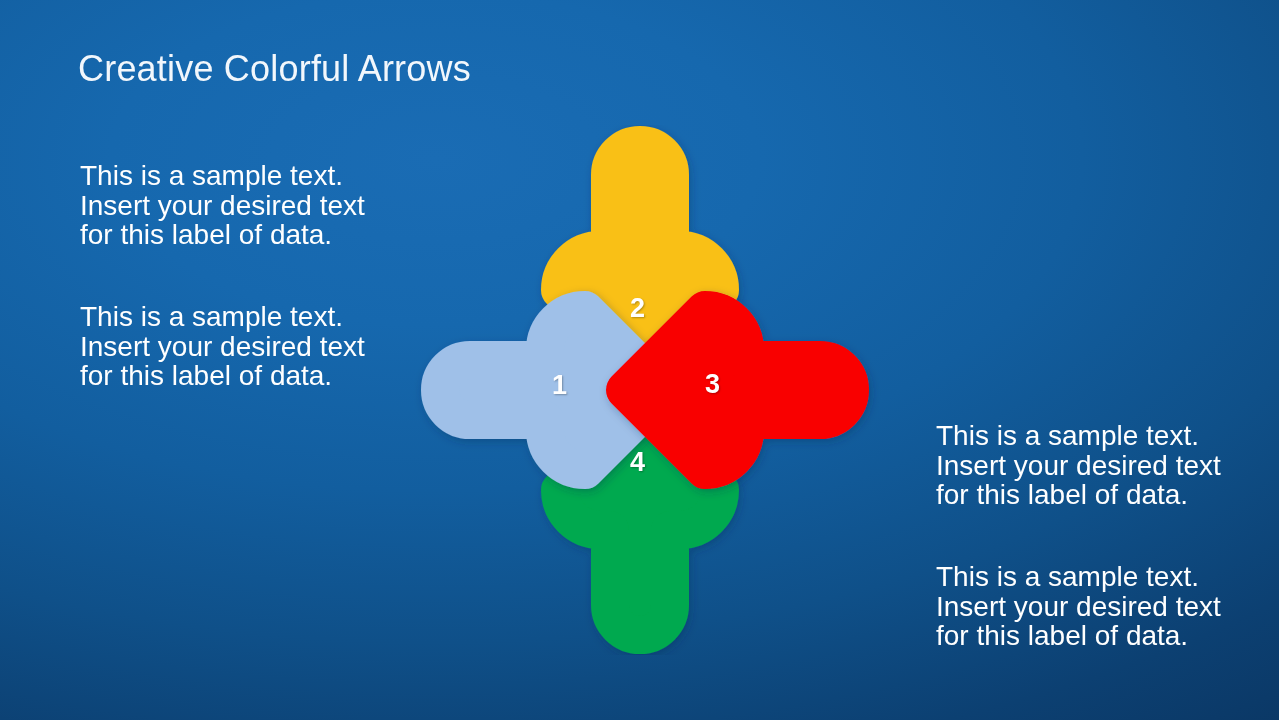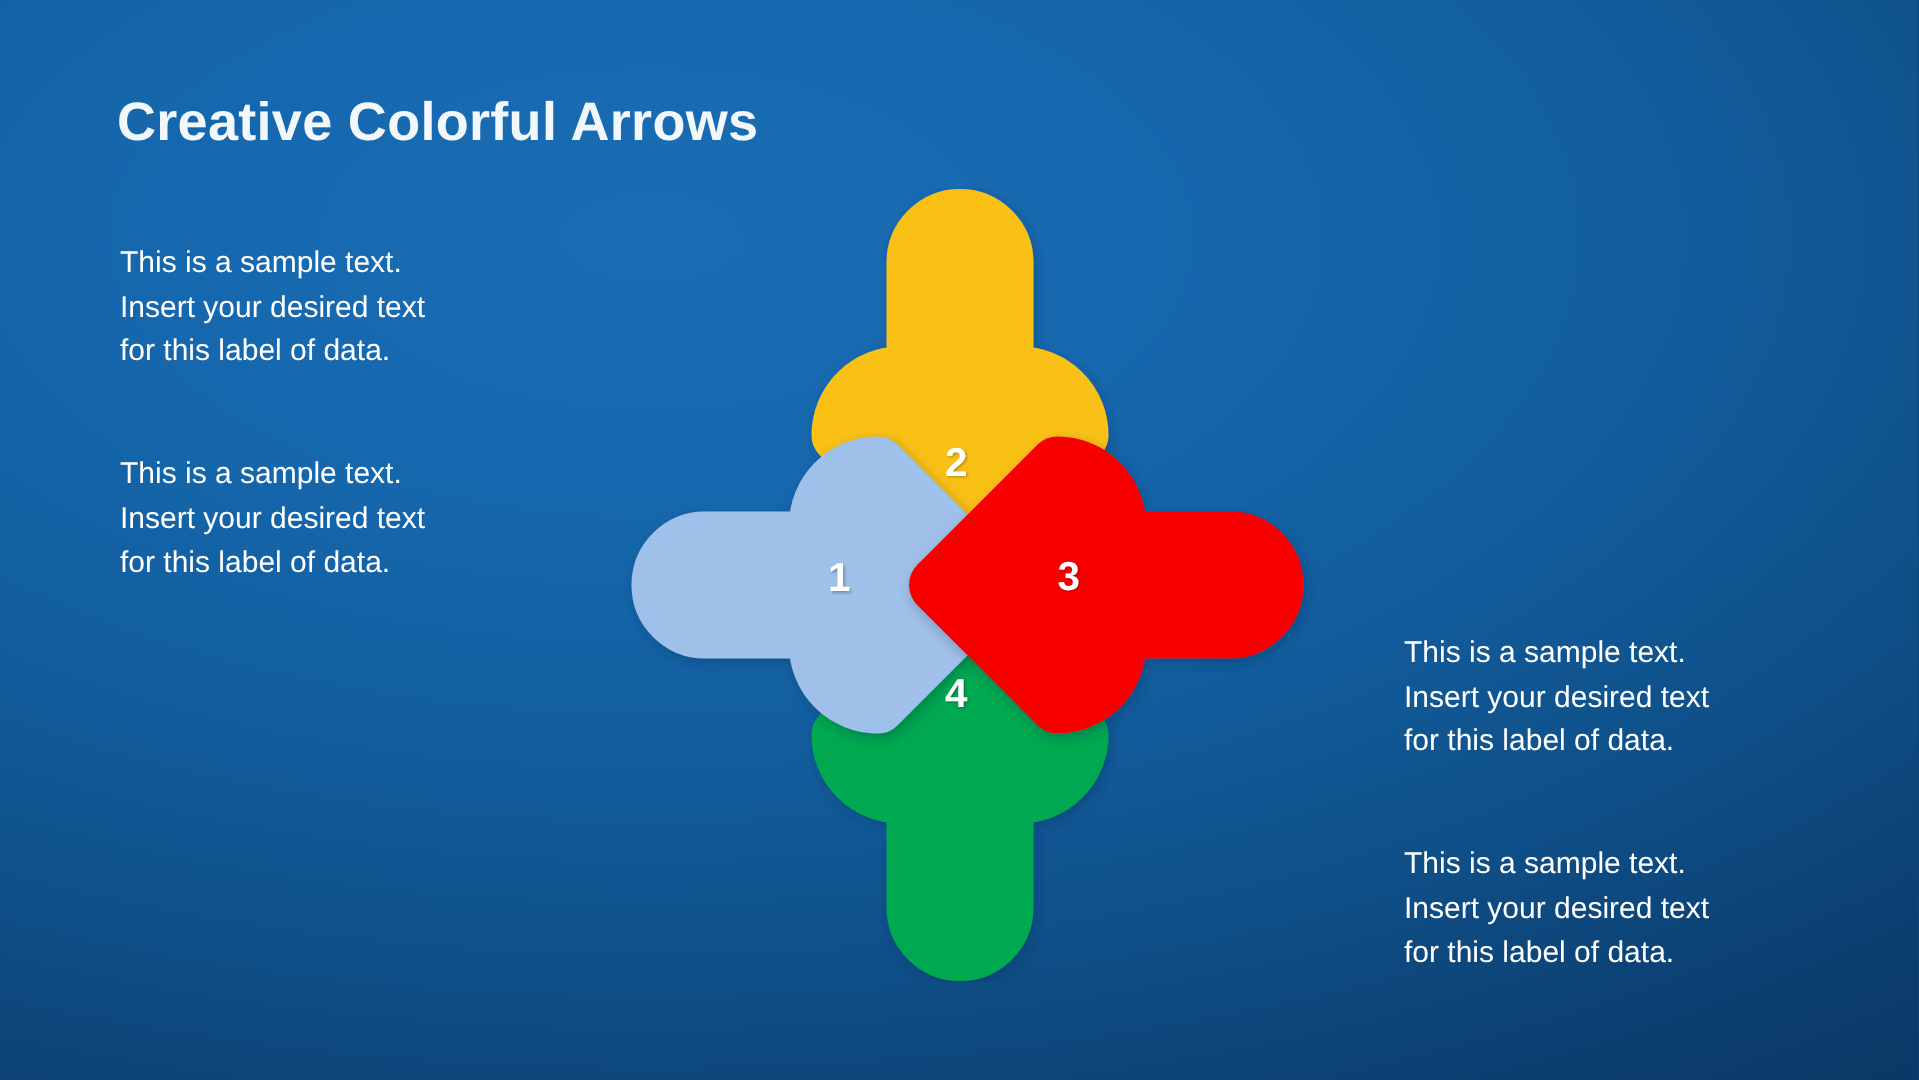--- a/index.html
+++ b/index.html
@@ -22,32 +22,32 @@
         #125e9f 44%,
         #0f5089 64%,
         #0c4072 82%,
         #0a3460 100%);
   }
 
   
   .slide-title {
     position: absolute;
     left: 78px;
-    top: 60px;
+    top: 48px;
     font-size: 36px;
-    font-weight: 700;
+    font-weight: 400;
     color: #f2f7fc;
     letter-spacing: 0.2px;
     white-space: nowrap;
   }
 
   
   .text-block {
     position: absolute;
-    font-size: 20px;
+    font-size: 28px;
     line-height: 29.5px;
     color: #ffffff;
     font-weight: 400;
     white-space: nowrap;
   }
   .text-block .line { display: block; }
 
   .tb-1 { left: 80px; top: 161px; }
   .tb-2 { left: 80px; top: 302px; }
   .tb-3 { left: 936px; top: 421px; }

